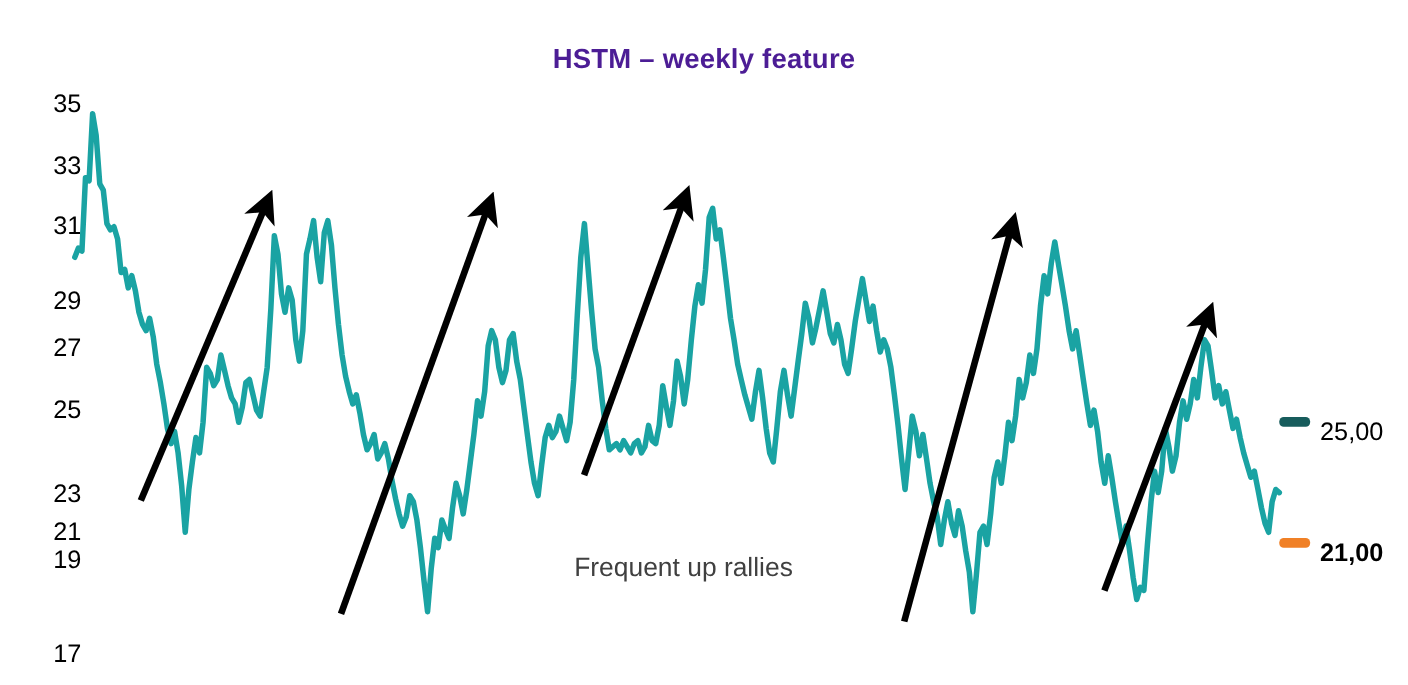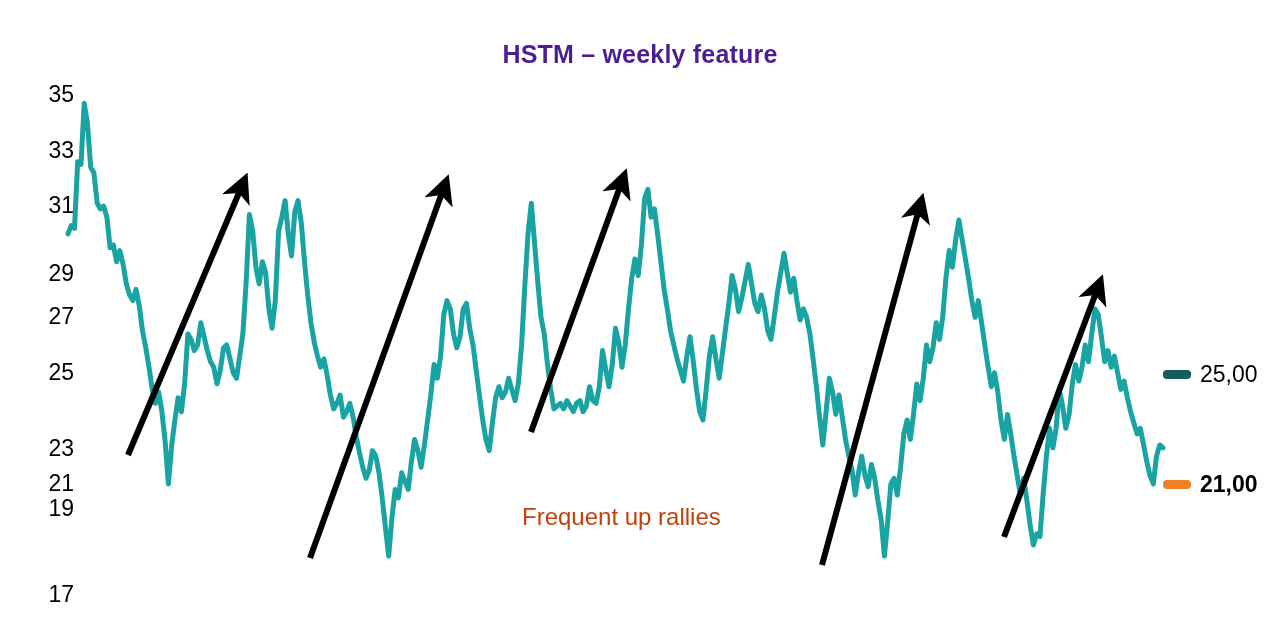--- a/index.html
+++ b/index.html
@@ -57,25 +57,26 @@
   }
   .legend-swatch {
     width: 28px;
     height: 9px;
     border-radius: 4px;
   }
   .legend-label {
     font-size: 23px;
     color: #000000;
     line-height: 1;
+    margin-top: 18px;
   }
   #annotation-text {
     position: absolute;
     font-size: 24px;
-    color: #c2410c;
+    color: #404040;
     white-space: nowrap;
   }
 </style>
 </head>
 <body>
 
 <div id="page">
 
   <div id="chart-title">HSTM – weekly feature</div>
 

